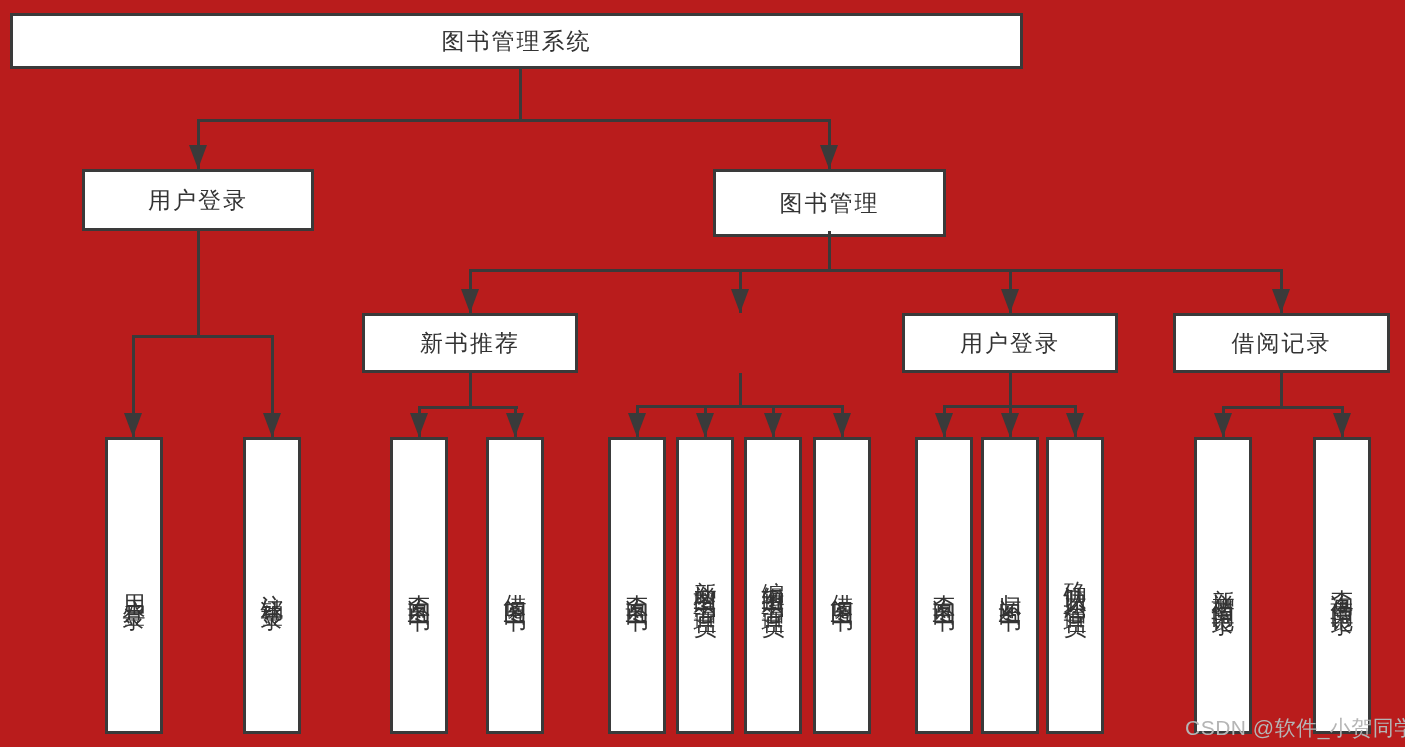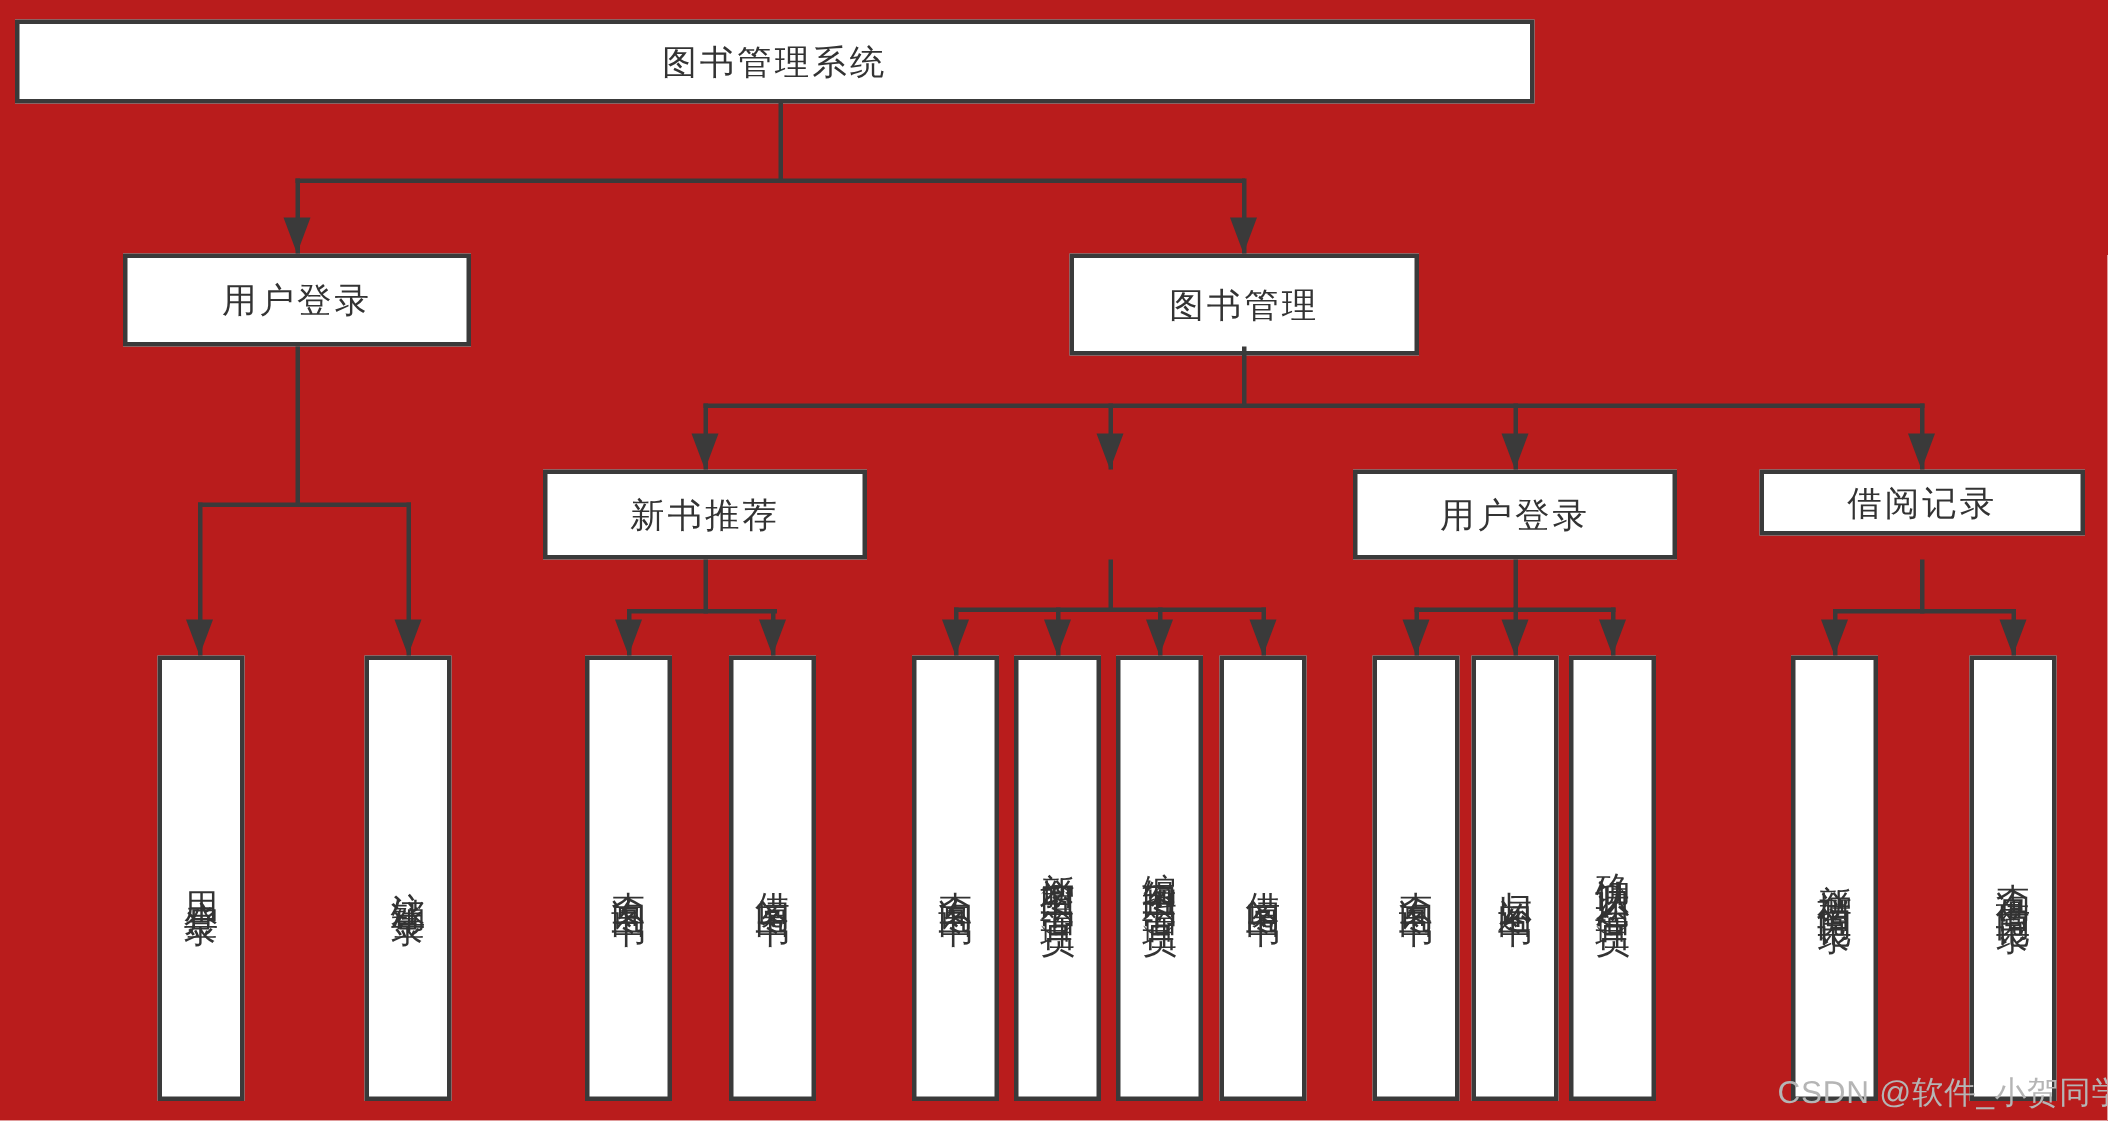--- a/index.html
+++ b/index.html
@@ -34,21 +34,21 @@
 
 <div class="canvas">
 
   <div class="box hlabel" style="left:10px;top:13px;width:1013px;height:56px">图书管理系统</div>
 
   <div class="box hlabel" style="left:82px;top:169px;width:232px;height:62px">用户登录</div>
   <div class="box hlabel" style="left:713px;top:169px;width:233px;height:68px">图书管理</div>
 
   <div class="box hlabel" style="left:362px;top:313px;width:216px;height:60px">新书推荐</div>
   <div class="box hlabel" style="left:902px;top:313px;width:216px;height:60px">用户登录</div>
-  <div class="box hlabel" style="left:1173px;top:313px;width:217px;height:44px">借阅记录</div>
+  <div class="box hlabel" style="left:1173px;top:313px;width:217px;height:60px">借阅记录</div>
 
   <div class="box leaf" style="left:105px;top:437px;width:58px;height:297px">用户登录</div>
   <div class="box leaf" style="left:243px;top:437px;width:58px;height:297px">注销登录</div>
 
   <div class="box leaf" style="left:390px;top:437px;width:58px;height:297px">查询图书</div>
   <div class="box leaf" style="left:486px;top:437px;width:58px;height:297px">借阅图书</div>
 
   <div class="box leaf" style="left:608px;top:437px;width:58px;height:297px">查询图书</div>
   <div class="box leaf" style="left:676px;top:437px;width:58px;height:297px">新增图书（管理员）</div>
   <div class="box leaf" style="left:744px;top:437px;width:58px;height:297px">编辑图书（管理员）</div>

